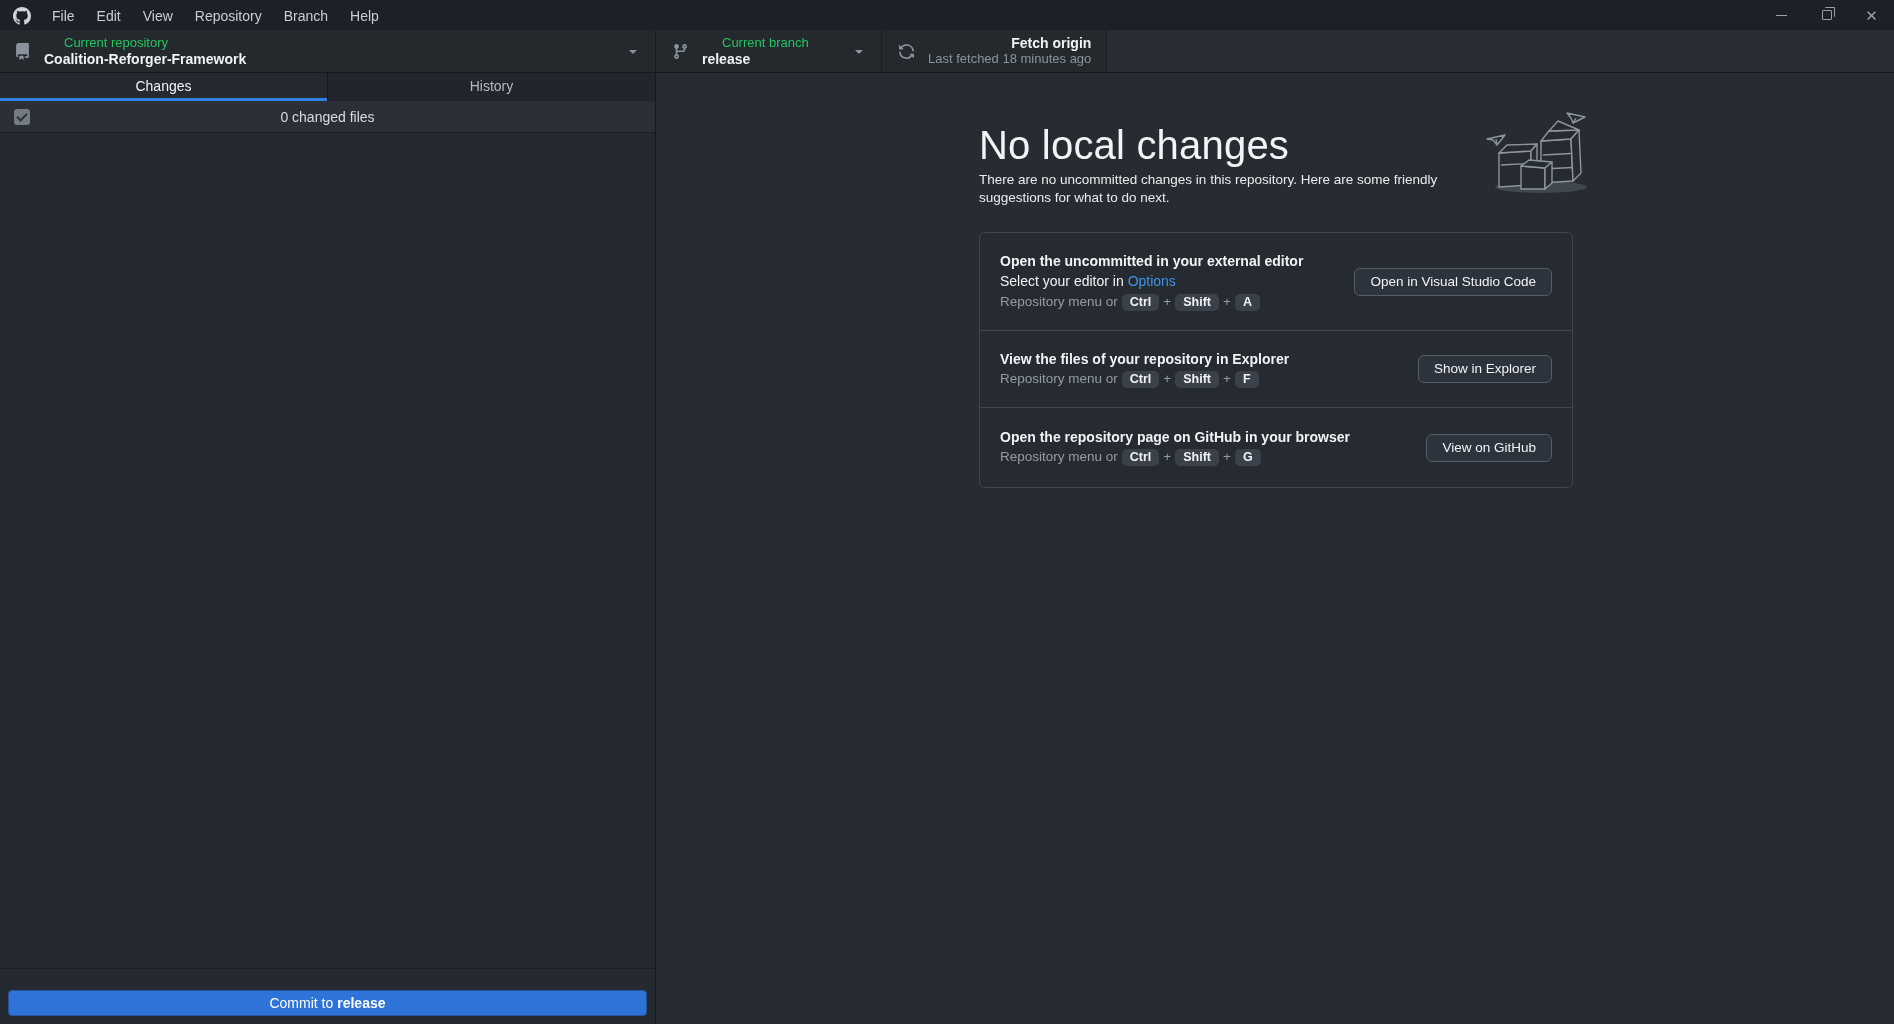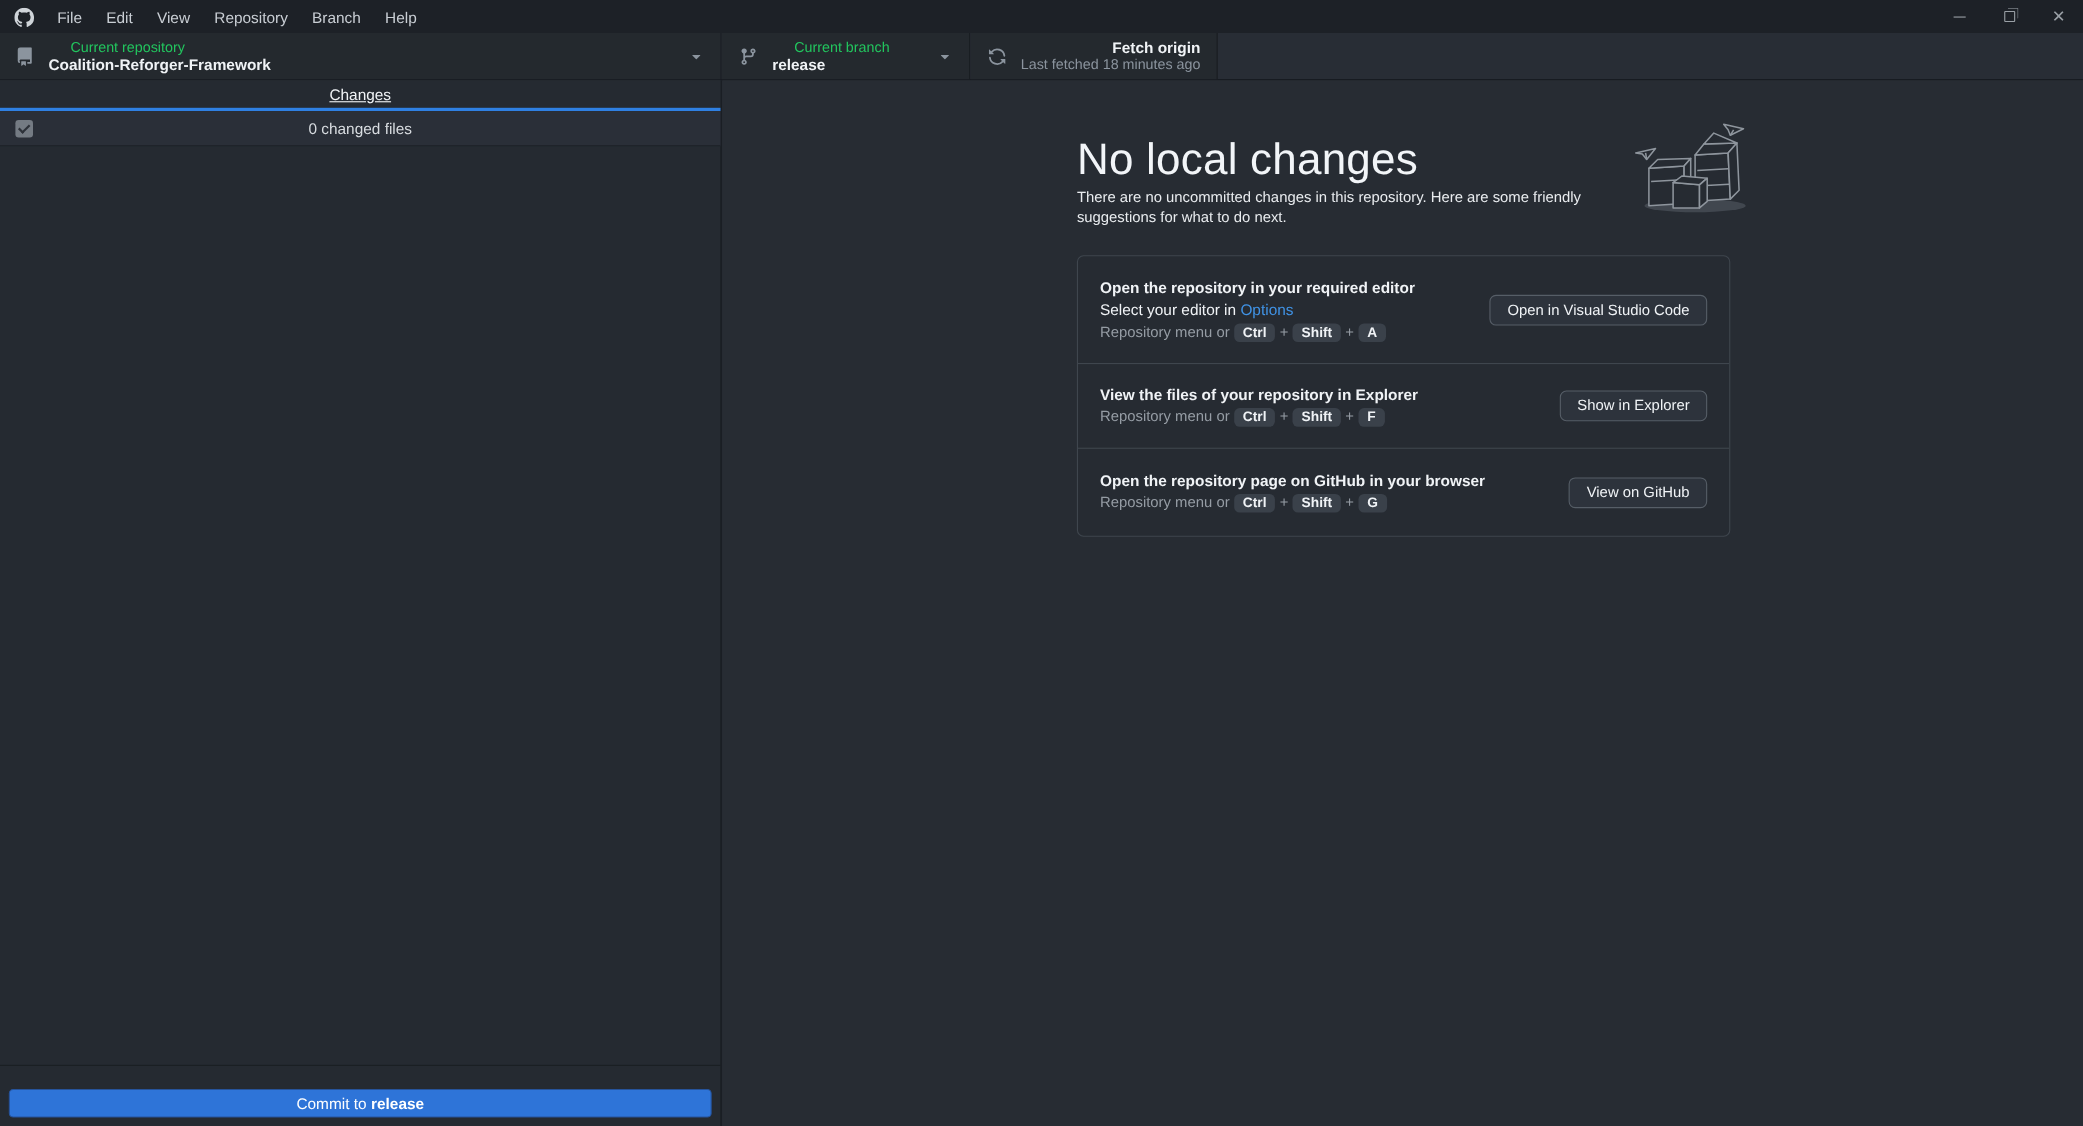--- a/index.html
+++ b/index.html
@@ -51,21 +51,21 @@
   .tb-value { font-size:14px; font-weight:bold; color:#f0f3f6; white-space:nowrap; }
   .tb-sub   { font-size:13px; color:#8b949e; white-space:nowrap; }
   .tb-caret { position:absolute; right:14px; top:50%; margin-top:-8px; color:#8b949e; }
 
   
   .sidebar {
     position:absolute; top:73px; left:0; width:656px; bottom:0;
     background:#252a31; border-right:1px solid #15181d;
     display:flex; flex-direction:column;
   }
-  .tabs { display:flex; height:28px; flex:none;text-decoration:underline; }
+  .tabs { display:flex; height:28px; flex:none; }
   .tab {
     flex:1; display:flex; align-items:center; justify-content:center;
     font-size:14px; color:#b4bac1; cursor:default; position:relative;
   }
   .tab.active { color:#f0f3f6; background:#252a31; border-bottom:3px solid #2f80e2; }
   .tab.inactive { background:#22262c; border-left:1px solid #15181d; border-bottom:3px solid transparent; }
   .files-header {
     flex:none; height:32px; background:#2a2f38; border-bottom:1px solid #1d2127;
     display:flex; align-items:center; position:relative;
   }
@@ -210,20 +210,21 @@
     <span class="tb-text">
       <div class="tb-value">Fetch origin</div>
       <div class="tb-sub">Last fetched 18 minutes ago</div>
     </span>
   </div>
 </div>
 
 <div class="sidebar">
   <div class="tabs">
     <div class="tab active">Changes</div>
+    <div class="tab inactive">History</div>
   </div>
 
   <div class="files-header">
     <span class="checkbox"></span>
     <span class="files-count">0 changed files</span>
   </div>
 
   <div class="changes-empty"></div>
 
   <div class="commit-area">
@@ -262,21 +263,21 @@
       <line x1="94" y1="14" x2="97" y2="9"></line>
       <polygon points="8,30 26,26 18,36 14,31" fill="#262b32"></polygon>
       <line x1="18" y1="36" x2="17" y2="30"></line>
     </svg>
   </span>
 
   <div class="cards">
 
     <div class="card-row r1">
       <div class="card-text">
-        <div class="card-title">Open the repository in your required editor</div>
+        <div class="card-title">Open the uncommitted in your external editor</div>
         <div class="card-line2">
           <span>Select your editor in </span><span class="link">Options</span>
         </div>
         <div class="shortcut">
           <span>Repository menu or</span>
           <span class="kbd">Ctrl</span>
           <span>+</span>
           <span class="kbd">Shift</span>
           <span>+</span>
           <span class="kbd">A</span>

